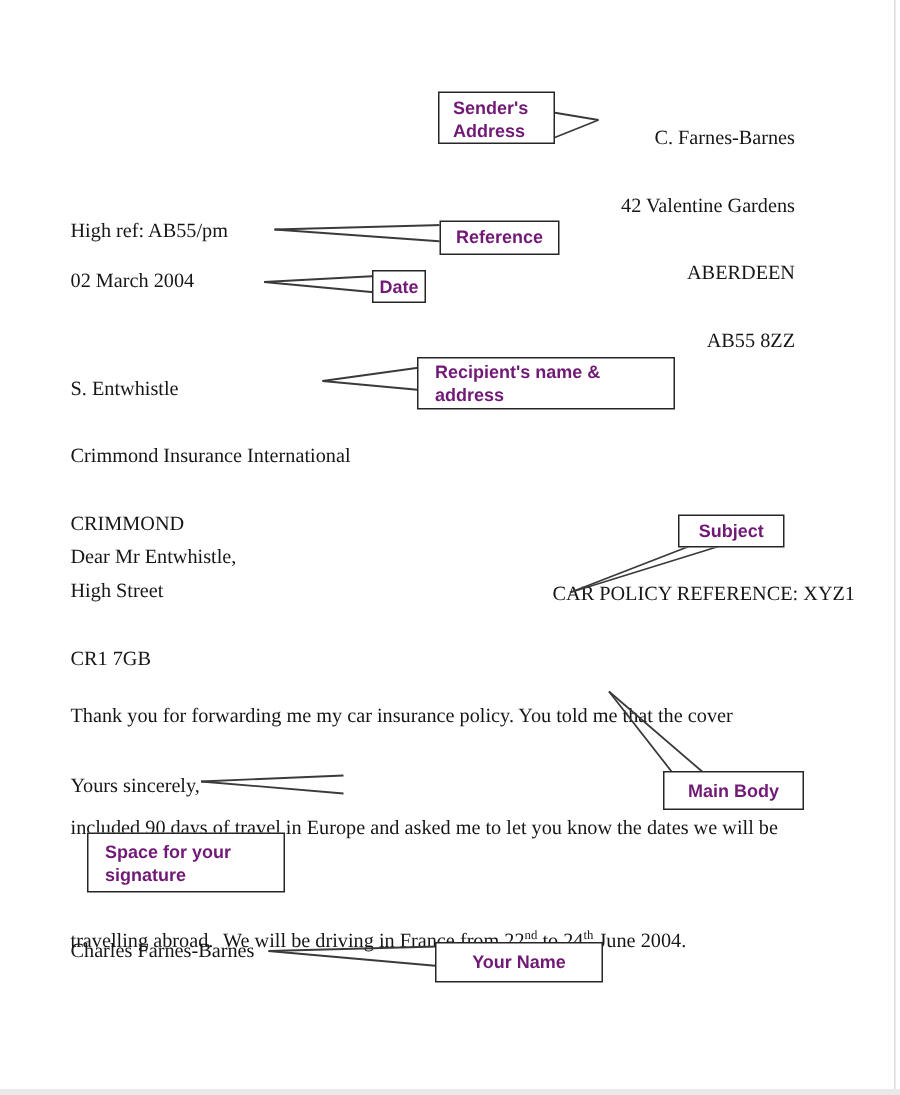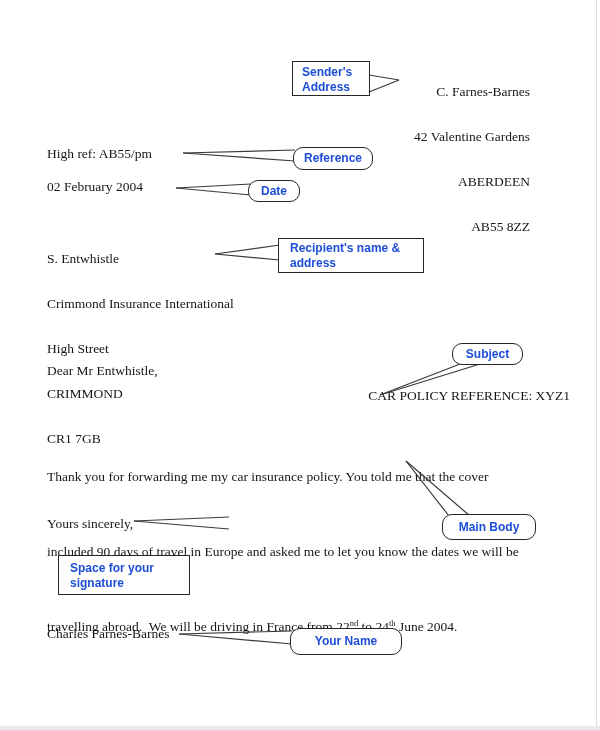--- a/index.html
+++ b/index.html
@@ -36,30 +36,30 @@
   .pointers line { stroke:#3a3a3a; stroke-width:1.2; }
 
   .callout {
     position:absolute;
     background:#ffffff;
     border:1.5px solid #262626;
     box-sizing:border-box;
     font-family:"Liberation Sans", sans-serif;
     font-weight:bold;
     font-size:12px;
-    color:#1d4ed8;
+    color:#701a75;
     z-index:3;
     line-height:14.5px;
   }
-  .callout.center { display:flex; align-items:center; justify-content:center;border-radius:10px; }
+  .callout.center { display:flex; align-items:center; justify-content:center; }
 
   .co-sender    { left:292px; top:61px;  width:78px;  height:35px; padding:3px 0 0 9px; }
   .co-reference { left:293px; top:147px; width:80px;  height:23px; }
-  .co-date      { left:248px; top:180px; width:52px;  height:22px; }
-  .co-recipient { left:278px; top:238px; width:146px; height:35px; padding:2px 0 0 11px; }
+  .co-date      { left:248px; top:180px; width:36px;  height:22px; }
+  .co-recipient { left:278px; top:238px; width:172px; height:35px; padding:2px 0 0 11px; }
   .co-subject   { left:452px; top:343px; width:71px;  height:22px; }
   .co-closing   { left:227px; top:515px; width:75px;  height:26px; }
   .co-mainbody  { left:442px; top:514px; width:94px;  height:26px; }
   .co-signspace { left:58px;  top:555px; width:132px; height:40px; padding:5px 0 12px 11px; }
   .co-yourname  { left:290px; top:628px; width:112px; height:27px; }
 
   .edge-right  { position:absolute; left:596px; top:0; width:1px; height:726px; background:#dcdcdc; z-index:4; }
   .edge-bottom { position:absolute; left:0; top:726px; width:600px; height:4px; background:#e9e9e9; z-index:4; }
 </style>
 </head>
@@ -69,27 +69,27 @@
 
   <div class="txt sender-block">
     <div>C. Farnes-Barnes</div>
     <div>42 Valentine Gardens</div>
     <div>ABERDEEN</div>
     <div>AB55 8ZZ</div>
   </div>
 
   <div class="txt ref-line">High ref: AB55/pm</div>
 
-  <div class="txt date-line">02 February 2004</div>
+  <div class="txt date-line">02 March 2004</div>
 
   <div class="txt recipient-block">
     <div>S. Entwhistle</div>
     <div>Crimmond Insurance International</div>
+    <div>CRIMMOND</div>
     <div>High Street</div>
-    <div>CRIMMOND</div>
     <div>CR1 7GB</div>
   </div>
 
   <div class="txt salutation">Dear Mr Entwhistle,</div>
 
   <div class="txt subject-line">CAR POLICY REFERENCE: XYZ1</div>
 
   <div class="txt body-par">
     <div>Thank you for forwarding me my car insurance policy. You told me that the cover</div>
     <div>included 90 days of travel in Europe and asked me to let you know the dates we will be</div>

